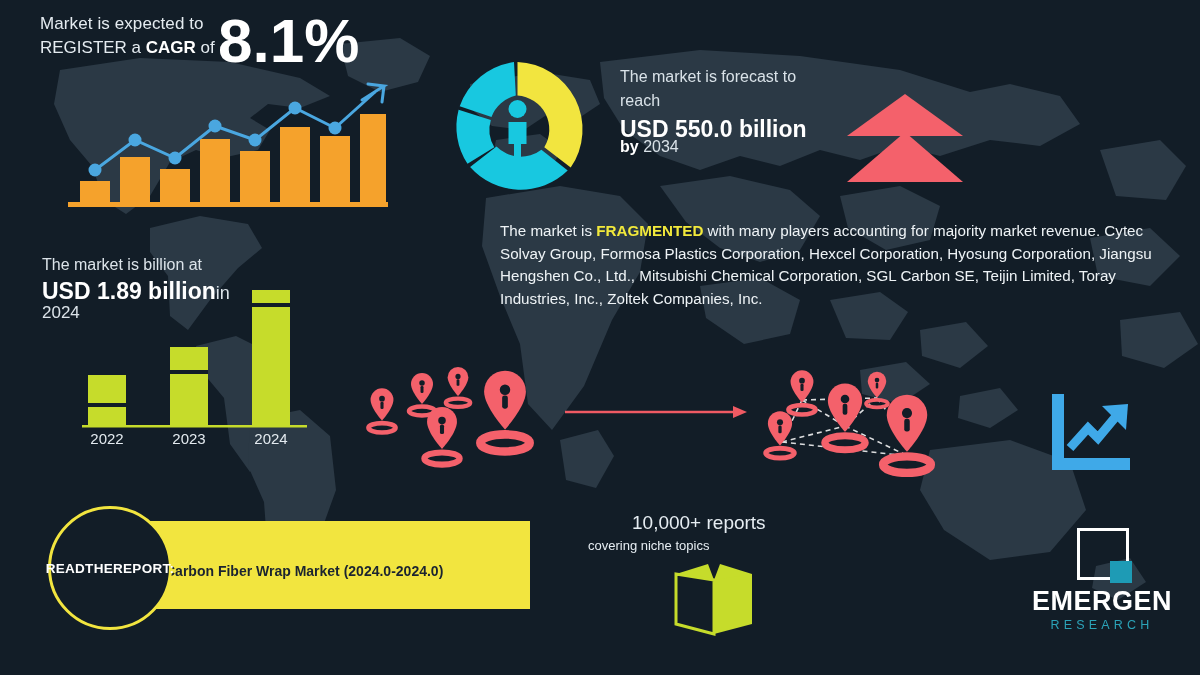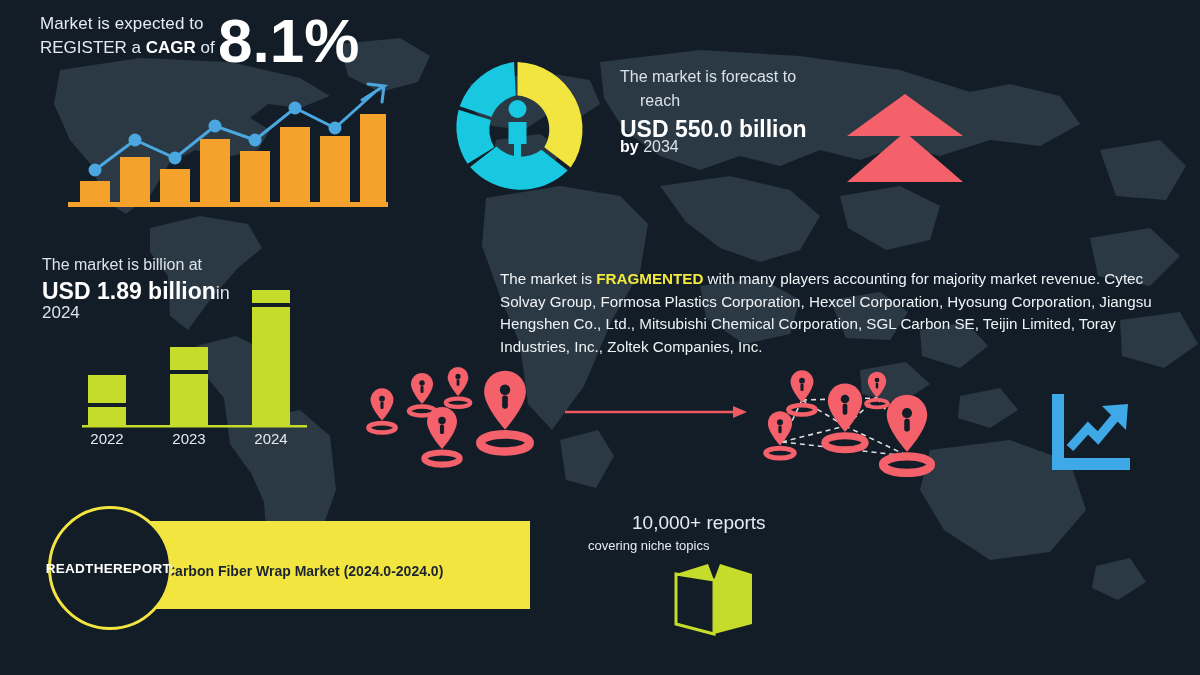--- a/index.html
+++ b/index.html
@@ -20,35 +20,35 @@
   .t { position:absolute; white-space:pre; }
 
   
   .cagr-line1 { left:40px; top:14px; font-size:17px; letter-spacing:.1px; color:#e4ebf0; }
   .cagr-line2 { left:40px; top:38px; font-size:17px; color:#e4ebf0; }
   .cagr-line2 b { font-weight:700; color:#ffffff; }
   .cagr-value { left:218px; top:10px; font-size:62px; font-weight:700; color:#ffffff; line-height:1; }
 
   
   .fc-l1 { left:620px; top:68px; font-size:16px; color:#d9e2e8; }
-  .fc-l2 { left:620px; top:92px; font-size:16px; color:#d9e2e8;margin-left:20px; }
+  .fc-l2 { left:620px; top:92px; font-size:16px; color:#d9e2e8; }
   .fc-big{ left:620px; top:116px; font-size:23px; font-weight:700; color:#ffffff; }
   .fc-by { left:620px; top:138px; font-size:16px; color:#d9e2e8; }
   .fc-by b { color:#ffffff; font-weight:700; }
 
   
   .va-l1 { left:42px; top:256px; font-size:16px; color:#dbe3e9; }
   .va-big{ left:42px; top:278px; font-size:23px; font-weight:700; color:#ffffff; }
   .va-big span.reg { font-weight:400; font-size:18px; color:#dbe3e9; }
   .va-yr { left:42px; top:303px; font-size:17px; color:#dbe3e9; }
 
   
   .frag {
     position:absolute; left:500px; top:220px; width:690px;
-    font-size:15.2px; line-height:22.5px; color:#eef3f6; white-space:normal;margin-top:48px;
+    font-size:15.2px; line-height:22.5px; color:#eef3f6; white-space:normal;
   }
   .frag .hl { color:#f2e93b; font-weight:700; }
 
   
   .rep1 { left:588px; top:512px; font-size:19px; color:#e6edf2;margin-left:44px; }
   .rep2 { left:588px; top:538px; font-size:13px; color:#e6edf2; }
 
   
   .chart-orange { position:absolute; left:62px; top:78px; width:330px; height:130px; }
 
@@ -339,14 +339,20 @@
 
   <div class="cta-bar"></div>
   <div class="cta-bar-label">Carbon Fiber Wrap Market (2024.0-2024.0)</div>
   <div class="cta-circle"></div>
   <div class="cta-circle-text">
     <span>READ</span>
     <span>THE</span>
     <span>REPORT:</span>
   </div>
 
+  <div class="logo">
+    <div class="logo-sq"></div>
+    <div class="logo-sq-accent"></div>
+    <div class="logo-name">EMERGEN</div>
+    <div class="logo-sub">RESEARCH</div>
+  </div>
 
 </div>
 
 </body></html>

